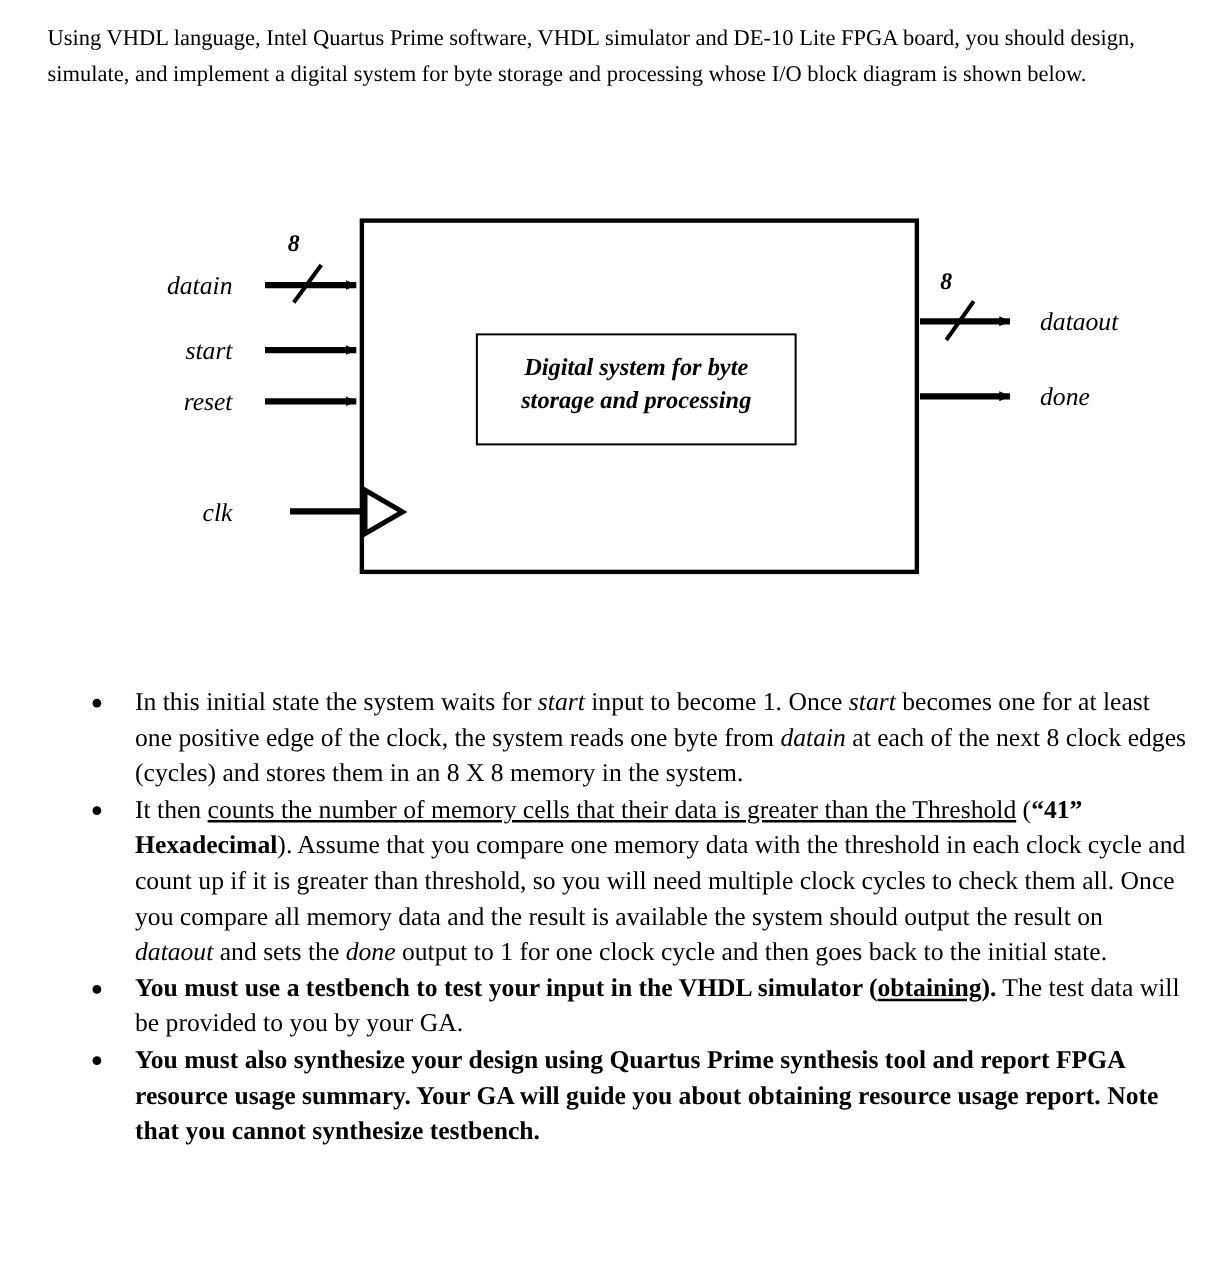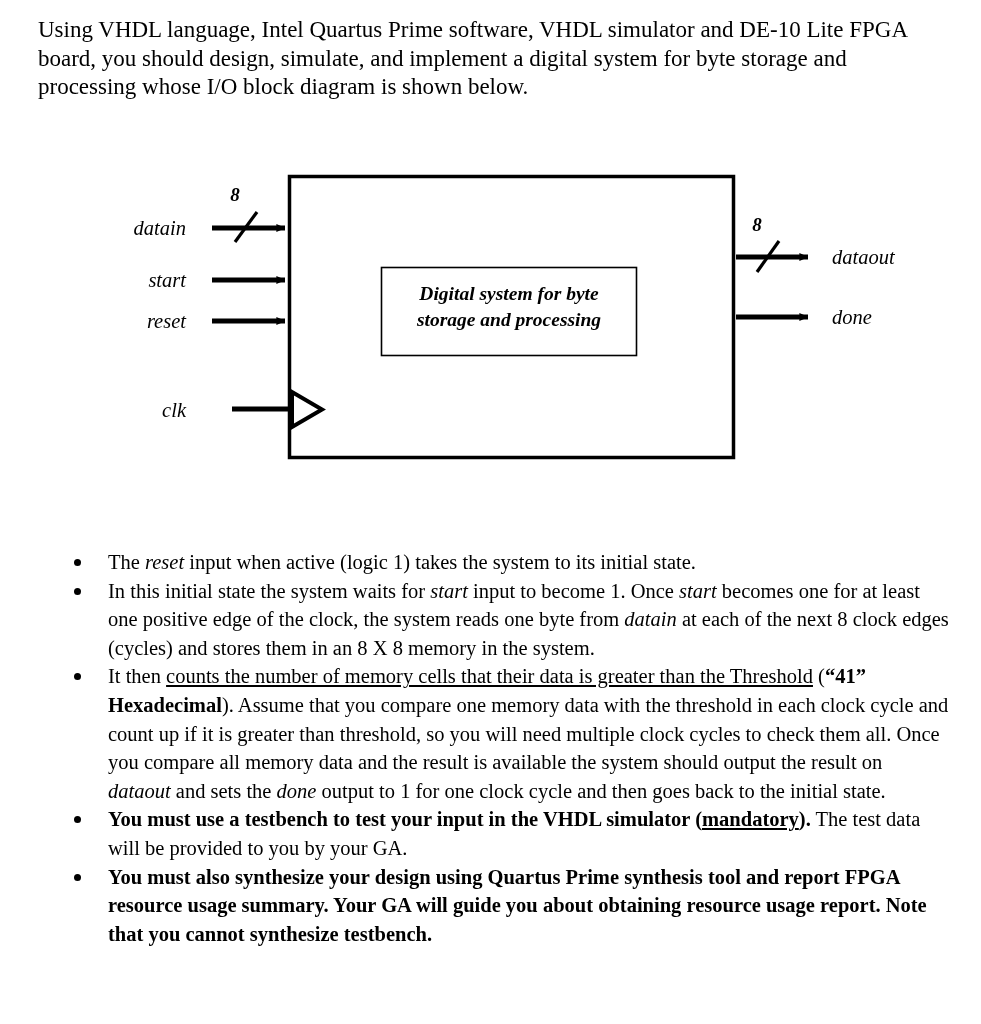--- a/index.html
+++ b/index.html
@@ -15,21 +15,21 @@
     font-family: "Liberation Serif", "DejaVu Serif", serif;
     color: #000000;
   }
 
   
   .intro {
     position: absolute;
     left: 38px;
     top: 16px;
     width: 888px;
-    font-size: 23px;
+    font-size: 18px;
     line-height: 28.5px;
     text-align: left;
   }
 
   
   .diagram {
     position: absolute;
     left: 0;
     top: 150px;
     width: 981px;
@@ -126,31 +126,27 @@
     <text class="sig-label" x="832" y="114" text-anchor="start">dataout</text>
 
     <line x1="736" y1="167" x2="808" y2="167" stroke="#000000" stroke-width="5" marker-end="url(#arrowhead)"></line>
     <text class="sig-label" x="832" y="174" text-anchor="start">done</text>
   </svg>
 </div>
 
 <div class="bullets">
   <div class="bullet-row">
     <span class="bullet-dot"></span>
-    <span class="bullet-text"><span>The </span><span class="i">reset</span><span> input when active (logic 1) takes the system to its initial state.</span></span>
-  </div>
-  <div class="bullet-row">
-    <span class="bullet-dot"></span>
     <span class="bullet-text"><span>In this initial state the system waits for </span><span class="i">start</span><span> input to become 1. Once </span><span class="i">start</span><span> becomes one for at least one positive edge of the clock, the system reads one byte from </span><span class="i">datain</span><span> at each of the next 8 clock edges (cycles) and stores them in an 8 X 8 memory in the system.</span></span>
   </div>
   <div class="bullet-row">
     <span class="bullet-dot"></span>
     <span class="bullet-text"><span>It then </span><span class="u">counts the number of memory cells that their data is greater than the Threshold</span><span> (</span><span class="b">“41” Hexadecimal</span><span>). Assume that you compare one memory data with the threshold in each clock cycle and count up if it is greater than threshold, so you will need multiple clock cycles to check them all. Once you compare all memory data and the result is available the system should output the result on </span><span class="i">dataout</span><span> and sets the </span><span class="i">done</span><span> output to 1 for one clock cycle and then goes back to the initial state.</span></span>
   </div>
   <div class="bullet-row">
     <span class="bullet-dot"></span>
-    <span class="bullet-text"><span class="b">You must use a testbench to test your input in the VHDL simulator (</span><span class="bu">mandatory</span><span class="b">).</span><span> The test data will be provided to you by your GA.</span></span>
+    <span class="bullet-text"><span class="b">You must use a testbench to test your input in the VHDL simulator (</span><span class="bu">obtaining</span><span class="b">).</span><span> The test data will be provided to you by your GA.</span></span>
   </div>
   <div class="bullet-row">
     <span class="bullet-dot"></span>
     <span class="bullet-text"><span class="b">You must also synthesize your design using Quartus Prime synthesis tool and report FPGA resource usage summary. Your GA will guide you about obtaining resource usage report. Note that you cannot synthesize testbench.</span></span>
   </div>
 </div>
 
 </body></html>

